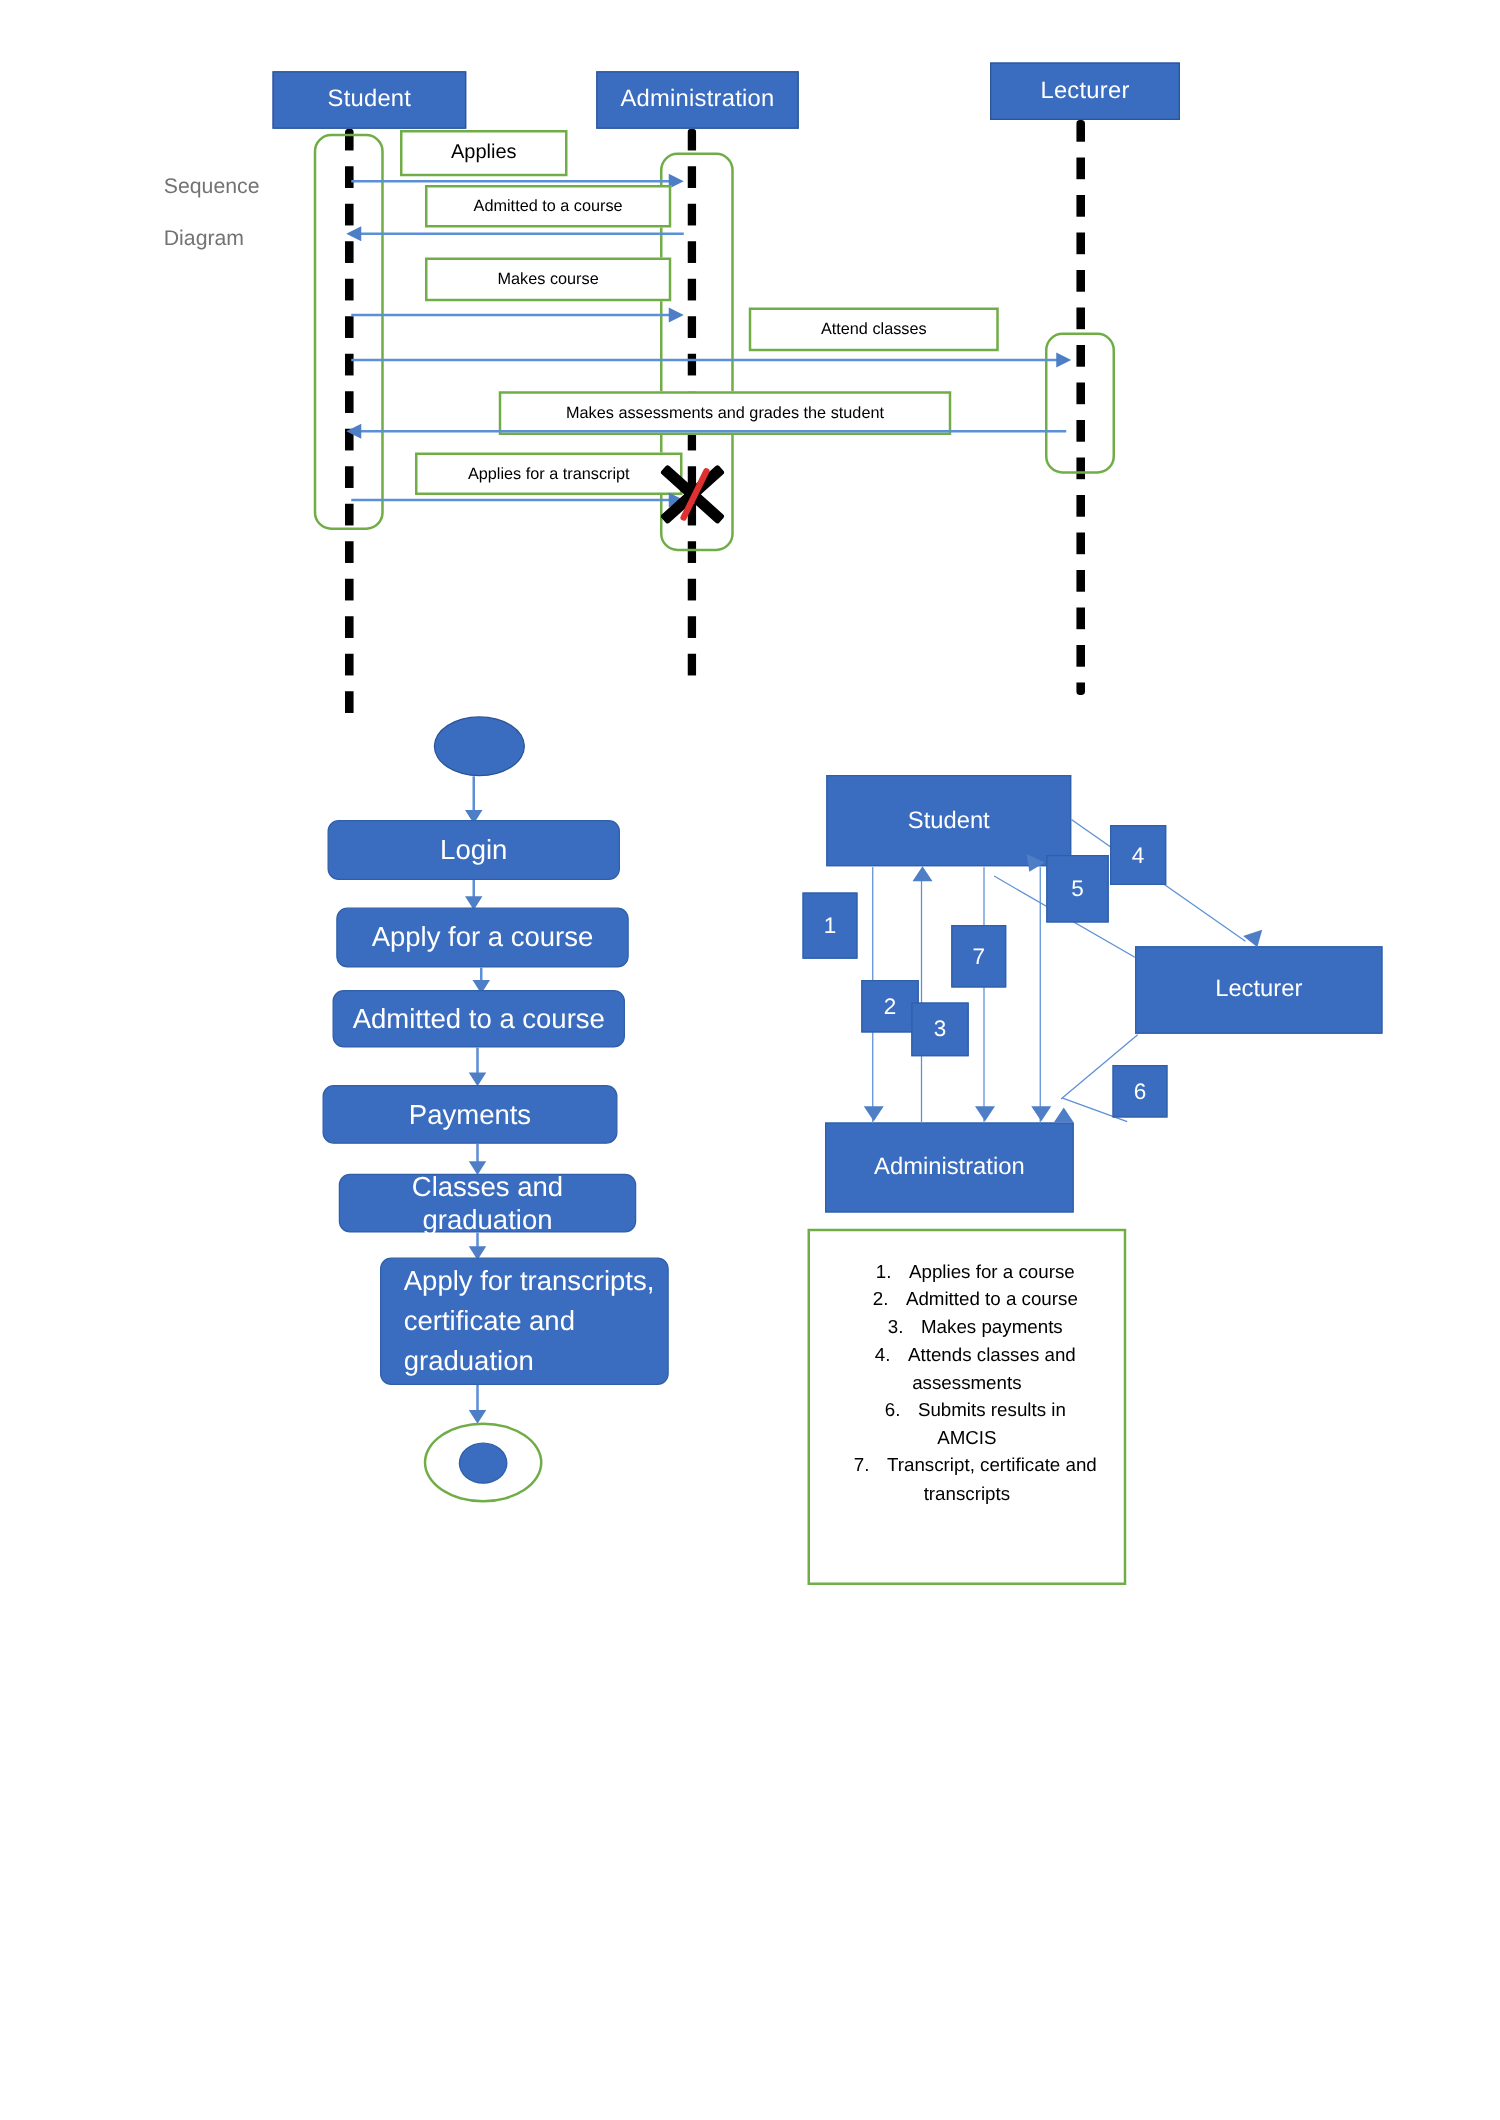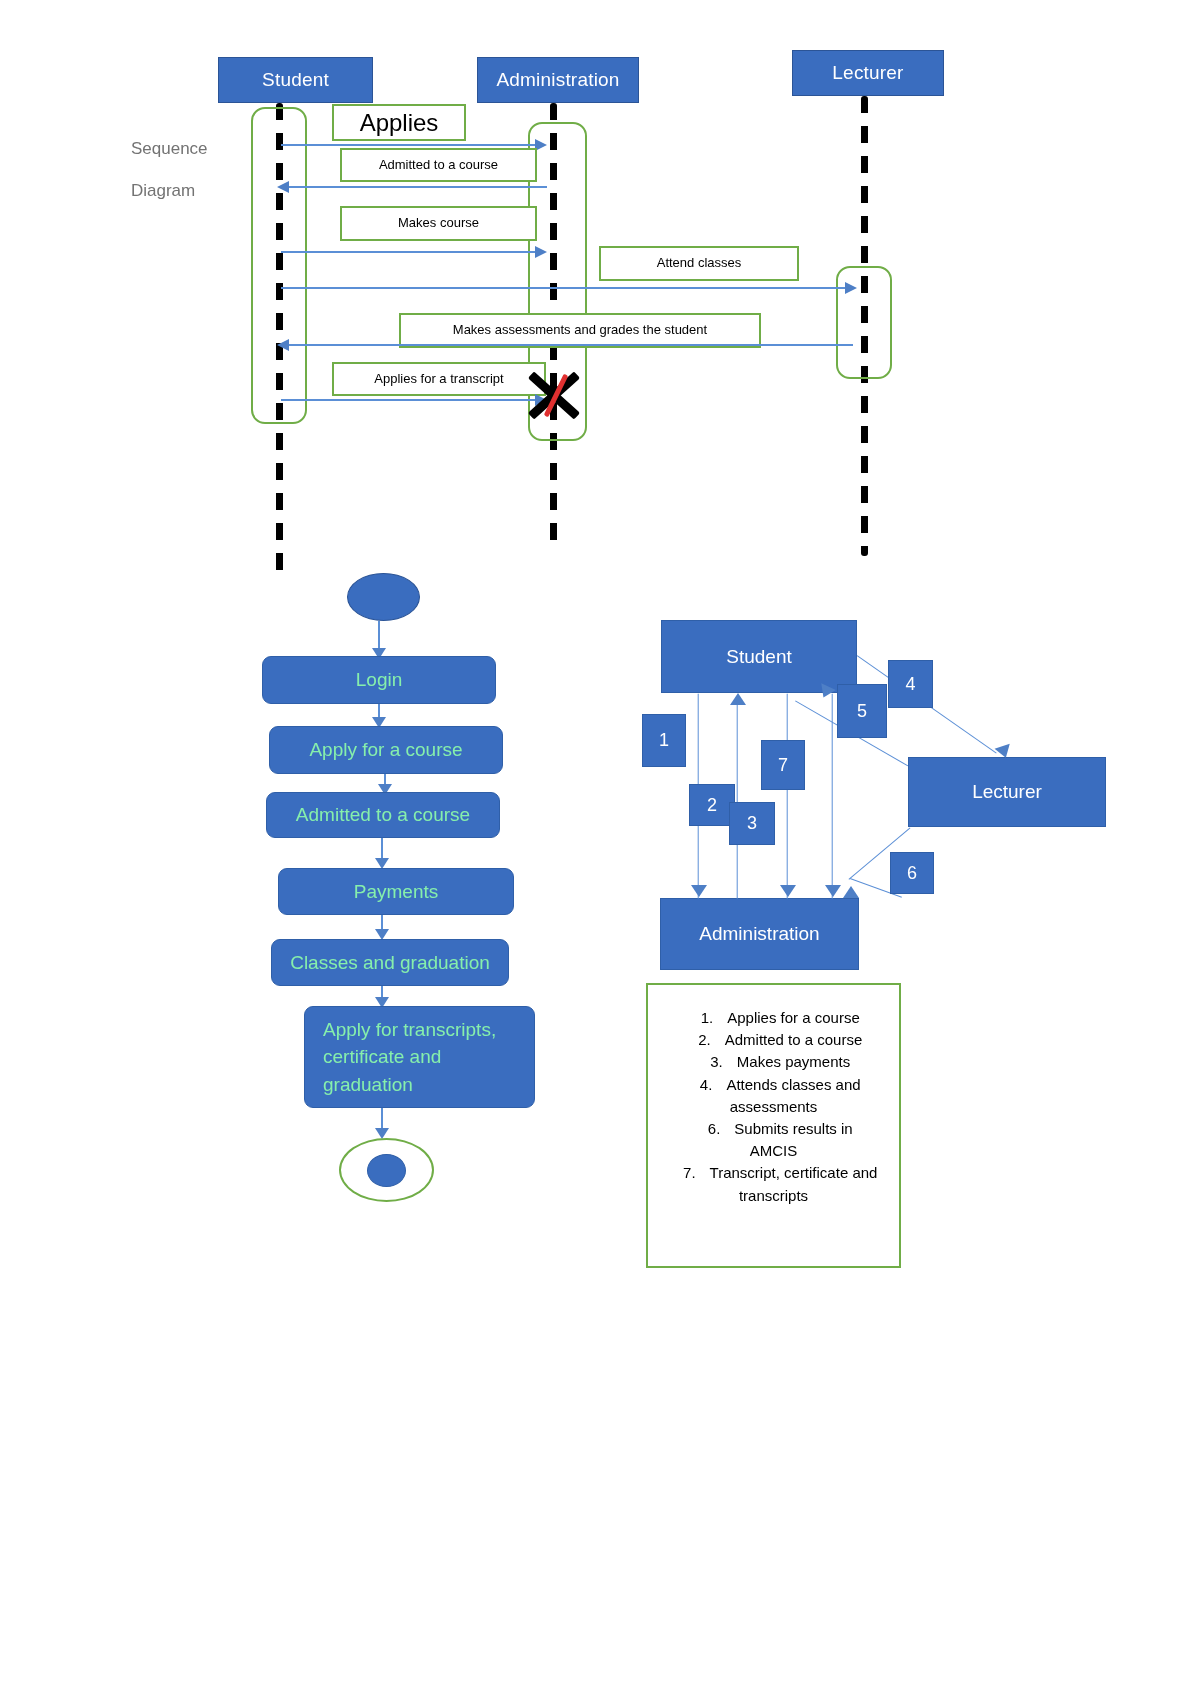--- a/index.html
+++ b/index.html
@@ -107,22 +107,22 @@
     position: absolute;
     background: #3A6DBF;
     border: 1px solid #2b5496;
     border-radius: 50%;
   }
   .act-node {
     position: absolute;
     background: #3A6DBF;
     border: 1.5px solid #2F5FA8;
     border-radius: 9px;
-    color: #86efac;
-    font-size: 19px;
+    color: #ffffff;
+    font-size: 22px;
     display: flex;
     align-items: center;
     justify-content: center;
     text-align: center;
     padding: 4px 10px;
   }
   .act-node.left-align {
     justify-content: flex-start;
     text-align: left;
     line-height: 1.45;
@@ -228,21 +228,21 @@
     <div class="lifeline-head" style="left:792px;top:50px;width:152px;height:46px;">Lecturer</div>
 
     <div class="lifeline" style="left:276px;top:103px;height:472px;"></div>
     <div class="lifeline" style="left:550px;top:103px;height:440px;"></div>
     <div class="lifeline" style="left:861px;top:96px;height:460px;"></div>
 
     <div class="activation" style="left:251px;top:107px;width:56px;height:317px;"></div>
     <div class="activation" style="left:528px;top:122px;width:59px;height:319px;"></div>
     <div class="activation" style="left:836px;top:266px;width:56px;height:113px;"></div>
 
-    <div class="msg-box" style="left:332px;top:104px;width:134px;height:37px;font-size:24px;">Applies</div>
+    <div class="msg-box" style="left:320px;top:104px;width:134px;height:37px;font-size:16px;">Applies</div>
     <div class="arrow-line" style="left:281px;top:144px;width:262px;"></div>
     <div class="arrow-head-r" style="left:535px;top:139px;"></div>
 
     <div class="msg-box" style="left:340px;top:148px;width:197px;height:34px;font-size:13px;">Admitted to a course</div>
     <div class="arrow-line" style="left:285px;top:186px;width:262px;"></div>
     <div class="arrow-head-l" style="left:277px;top:181px;"></div>
 
     <div class="msg-box" style="left:340px;top:206px;width:197px;height:35px;font-size:13px;">Makes course</div>
     <div class="arrow-line" style="left:281px;top:251px;width:262px;"></div>
     <div class="arrow-head-r" style="left:535px;top:246px;"></div>
@@ -281,21 +281,21 @@
     <div class="act-node" style="left:269px;top:726px;width:234px;height:48px;">Apply for a course</div>
 
     <div class="v-arrow" style="left:384px;top:774px;height:18px;"></div>
     <div class="v-arrow-head" style="left:378px;top:784px;"></div>
 
     <div class="act-node" style="left:266px;top:792px;width:234px;height:46px;">Admitted to a course</div>
 
     <div class="v-arrow" style="left:381px;top:838px;height:28px;"></div>
     <div class="v-arrow-head" style="left:375px;top:858px;"></div>
 
-    <div class="act-node" style="left:278px;top:868px;width:236px;height:47px;">Payments</div>
+    <div class="act-node" style="left:258px;top:868px;width:236px;height:47px;">Payments</div>
 
     <div class="v-arrow" style="left:381px;top:915px;height:22px;"></div>
     <div class="v-arrow-head" style="left:375px;top:929px;"></div>
 
     <div class="act-node" style="left:271px;top:939px;width:238px;height:47px;">Classes and graduation</div>
 
     <div class="v-arrow" style="left:381px;top:986px;height:18px;"></div>
     <div class="v-arrow-head" style="left:375px;top:997px;"></div>
 
     <div class="act-node left-align" style="left:269px;top:1006px;width:231px;height:102px;margin-left:35px;">Apply for transcripts, certificate and graduation</div>

